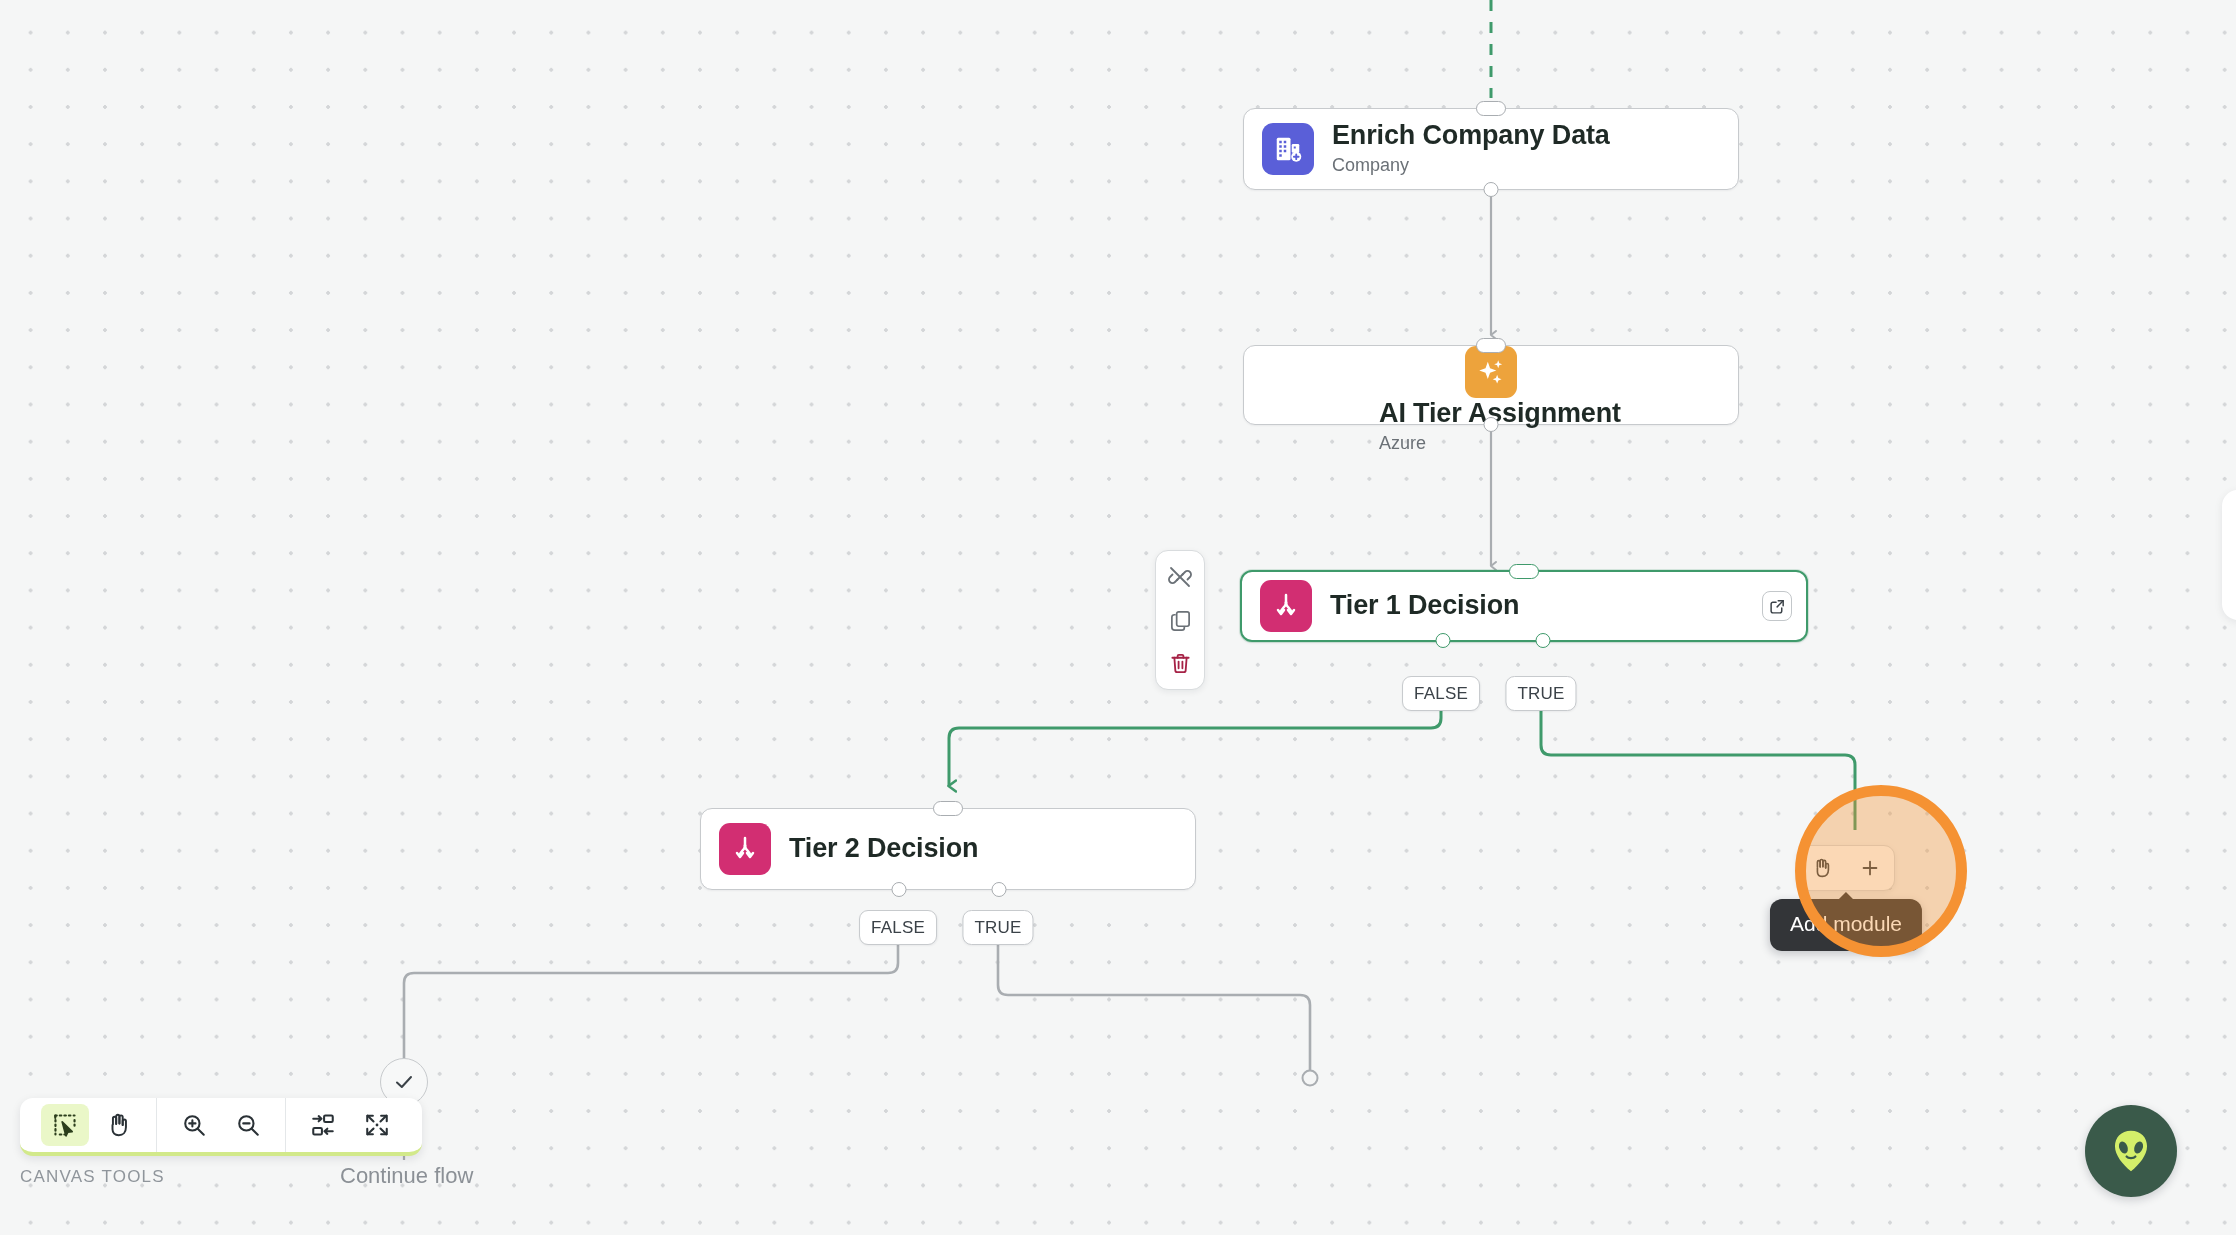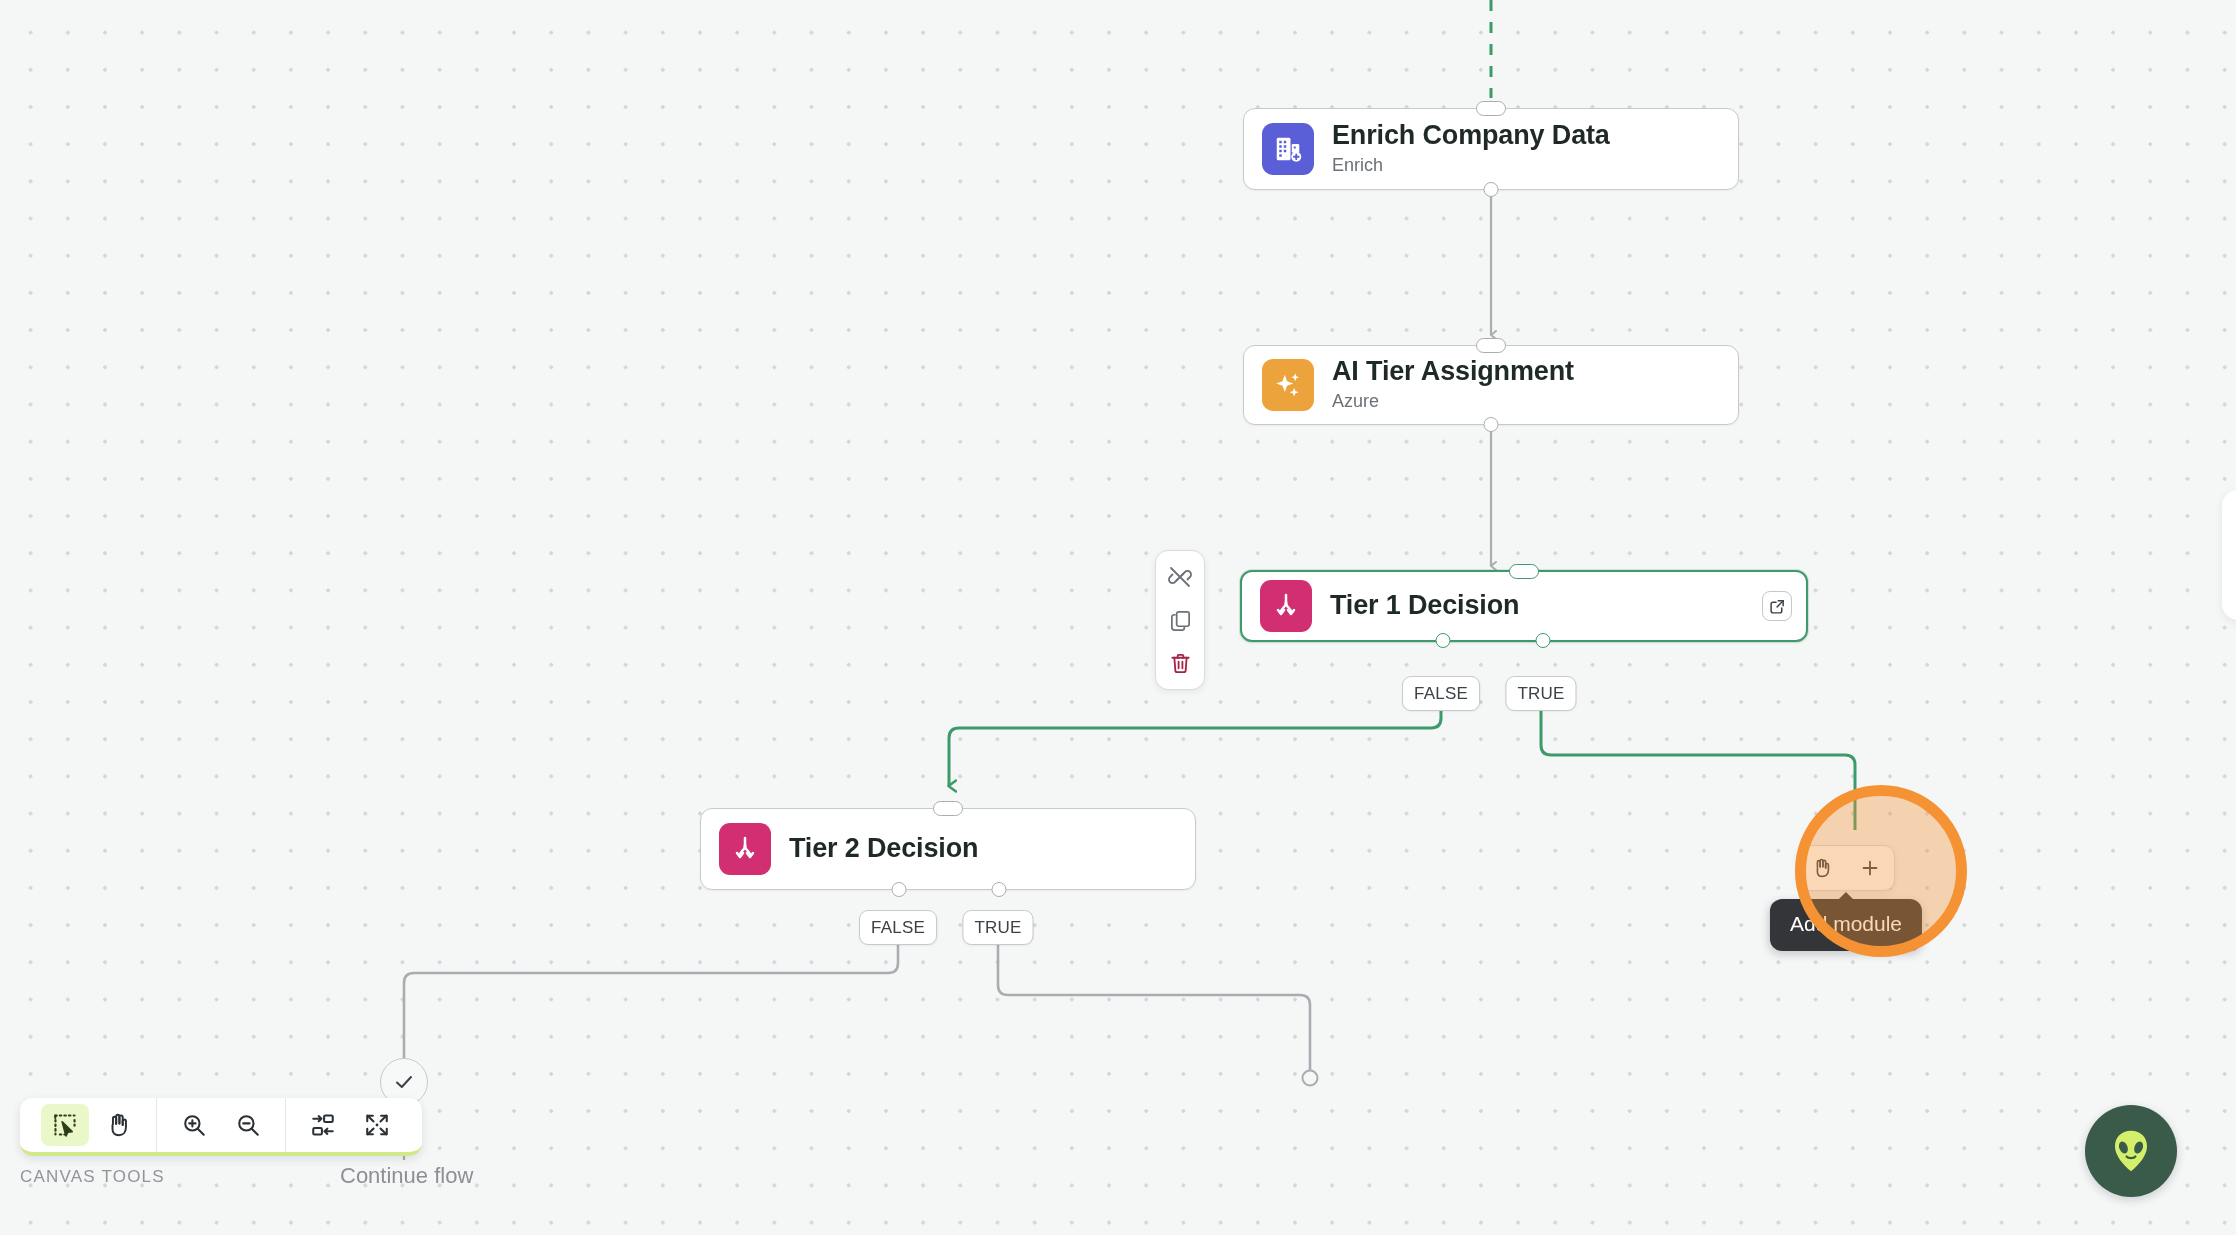--- a/index.html
+++ b/index.html
@@ -297,26 +297,26 @@
         <rect x="8.6" y="12.6" width="2" height="2" fill="#5a5fd8"></rect>
         <rect x="5" y="16.2" width="2" height="2" fill="#5a5fd8"></rect>
         <rect x="15" y="8" width="6" height="7" rx="1" fill="#fff"></rect>
         <rect x="16.6" y="10" width="1.6" height="1.6" fill="#5a5fd8"></rect>
         <circle cx="18.6" cy="18.2" r="4" fill="#fff"></circle>
         <path d="M18.6 16.3v3.8M16.7 18.2h3.8" stroke="#5a5fd8" stroke-width="1.5" stroke-linecap="round"></path>
       </svg>
     </div>
     <div class="node-text">
       <div class="node-title">Enrich Company Data</div>
-      <div class="node-sub">Enrich</div>
+      <div class="node-sub">Company</div>
     </div>
     <div class="port-dot" style="left:50%;"></div>
   </div>
 
-  <div class="node" style="left:1243px; top:345px; width:496px; height:80px;">
+  <div class="node" style="left:1243px; top:345px; width:496px; height:80px;flex-direction:column;">
     <div class="port-top" style="left:50%;"></div>
     <div class="node-icon" style="background:#eda33c;">
       <svg width="32" height="32" viewBox="0 0 24 24">
         <path d="M9.6 4.4 L11.3 9.1 L16 10.8 L11.3 12.5 L9.6 17.2 L7.9 12.5 L3.2 10.8 L7.9 9.1 Z" fill="#fff"></path>
         <path d="M17.4 3.2 L18.2 5.4 L20.4 6.2 L18.2 7.0 L17.4 9.2 L16.6 7.0 L14.4 6.2 L16.6 5.4 Z" fill="#fff"></path>
         <path d="M16.6 14.1 L17.5 16.5 L19.9 17.4 L17.5 18.3 L16.6 20.7 L15.7 18.3 L13.3 17.4 L15.7 16.5 Z" fill="#fff"></path>
       </svg>
     </div>
     <div class="node-text">
       <div class="node-title">AI Tier Assignment</div>

